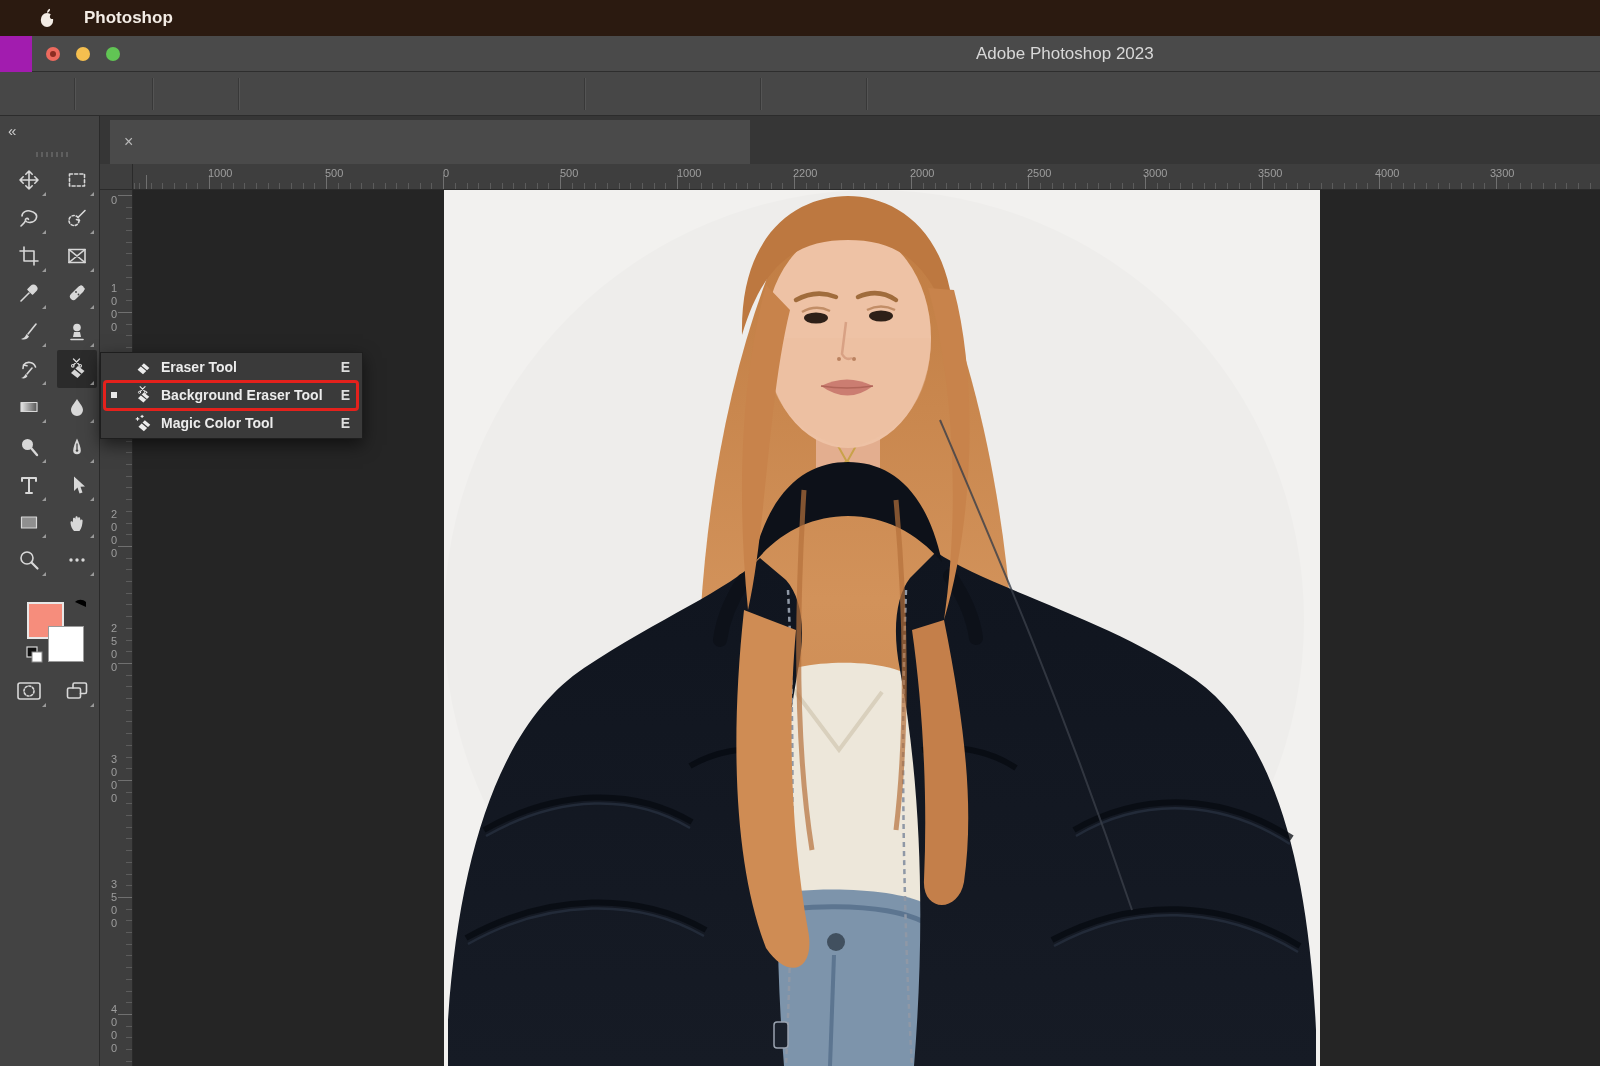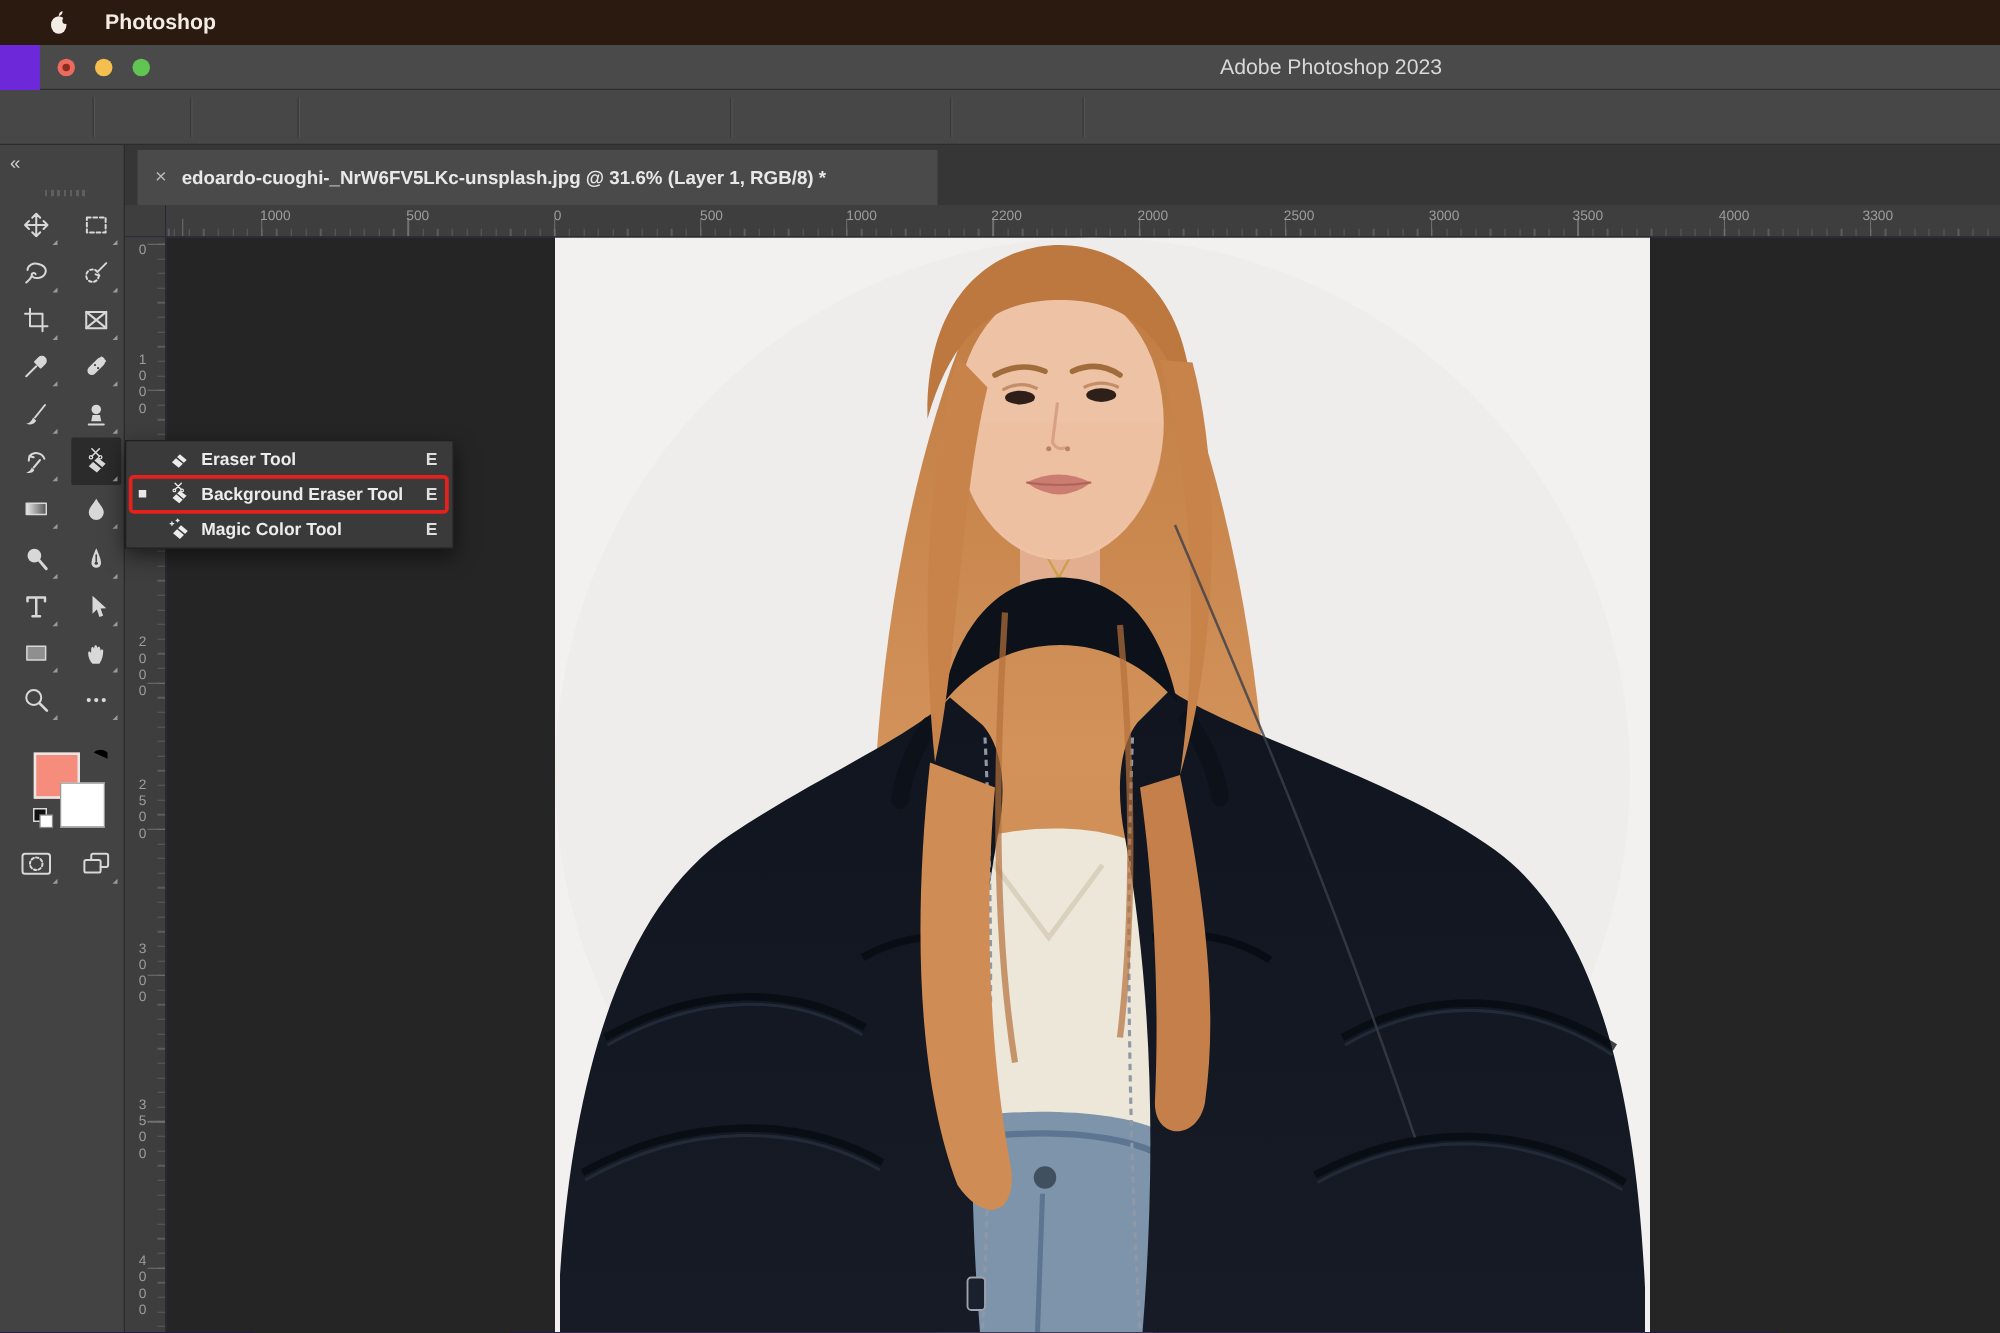--- a/index.html
+++ b/index.html
@@ -1,18 +1,18 @@
 <!DOCTYPE html>
 <html><head>
 <meta charset="utf-8">
 <style>
   * { margin:0; padding:0; box-sizing:border-box; }
   html,body { background:#111; }
   .stage { position:relative; width:1600px; height:1066px; overflow:hidden;
-           background:#6d28d9; font-family:"Liberation Sans", sans-serif;
+           background:#a21caf; font-family:"Liberation Sans", sans-serif;
            -webkit-font-smoothing:antialiased; }
   .abs { position:absolute; }
 
   
   .menubar { position:absolute; left:0; top:0; width:1600px; height:36px;
              background:#2b1a10; display:flex; align-items:center; color:#f3ece5;
              font-size:17px; }
   .apple { width:18px; height:20px; margin:0 28px 0 38px; }
   .appname { font-weight:bold; margin-right:44px; }
   .menu-items { display:flex; gap:0; }
@@ -220,21 +220,20 @@
     <span class="ob-label" style="left:903px;">Protect Foreground Color</span>
     <svg class="ob-icon" style="left:1110px;top:82px;width:22px;height:22px;" viewBox="0 0 22 22">
       <circle cx="11" cy="11" r="8" class="ln" stroke-width="1.4"></circle>
       <path class="ln" d="M7,15 L15,5 M15,5 l1.6,1.6 M7,15 l-1,2.6 2.6,-1" stroke-width="1.4"></path>
     </svg>
   </div>
 
   <div class="tabbar">
     <div class="tab">
       <span class="tab-close">×</span>
-      <span>edoardo-cuoghi-_NrW6FV5LKc-unsplash.jpg @ 31.6% (Layer 1, RGB/8) *</span>
     </div>
   </div>
 
   <div class="corner"></div>
   <div class="hruler">
     <div class="minor"></div>
       <div class="major"></div>
     <div>
         <span class="hr-label" style="left: 75px;">1000</span>
         <span class="hr-label" style="left: 192px;">500</span>

